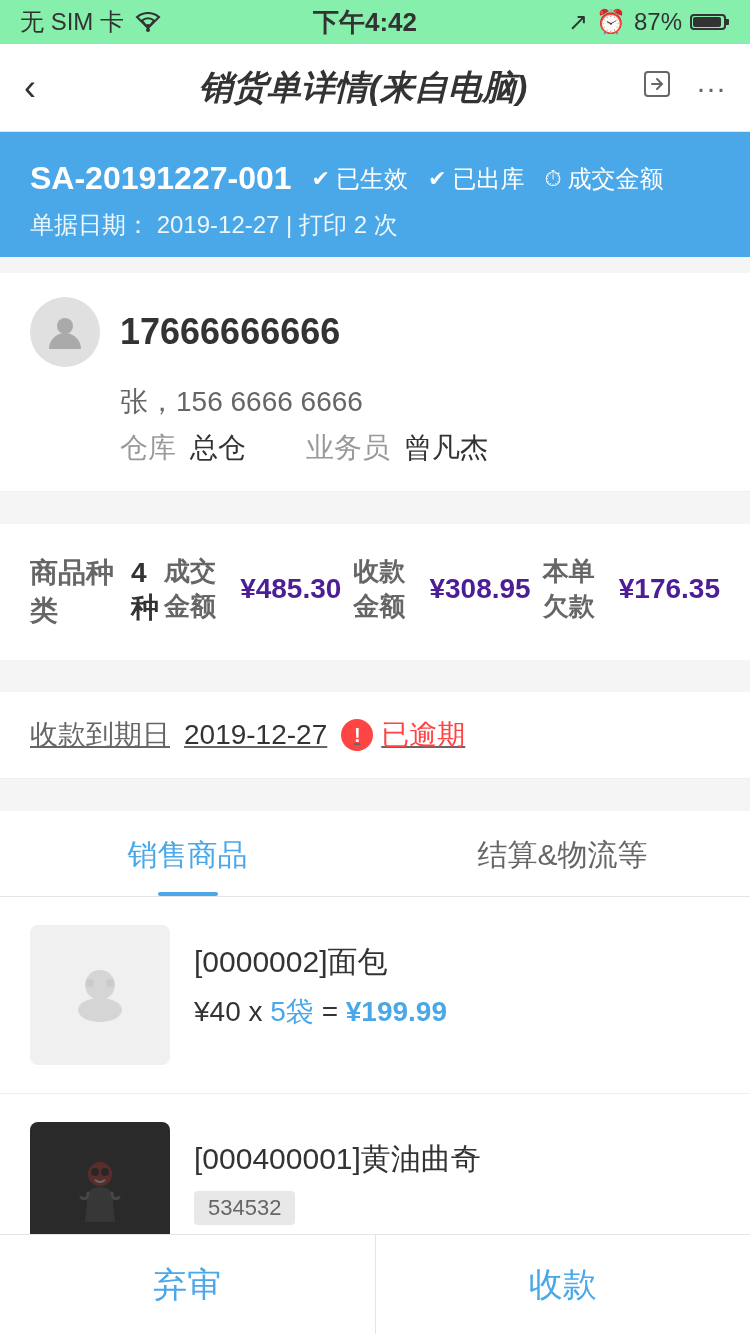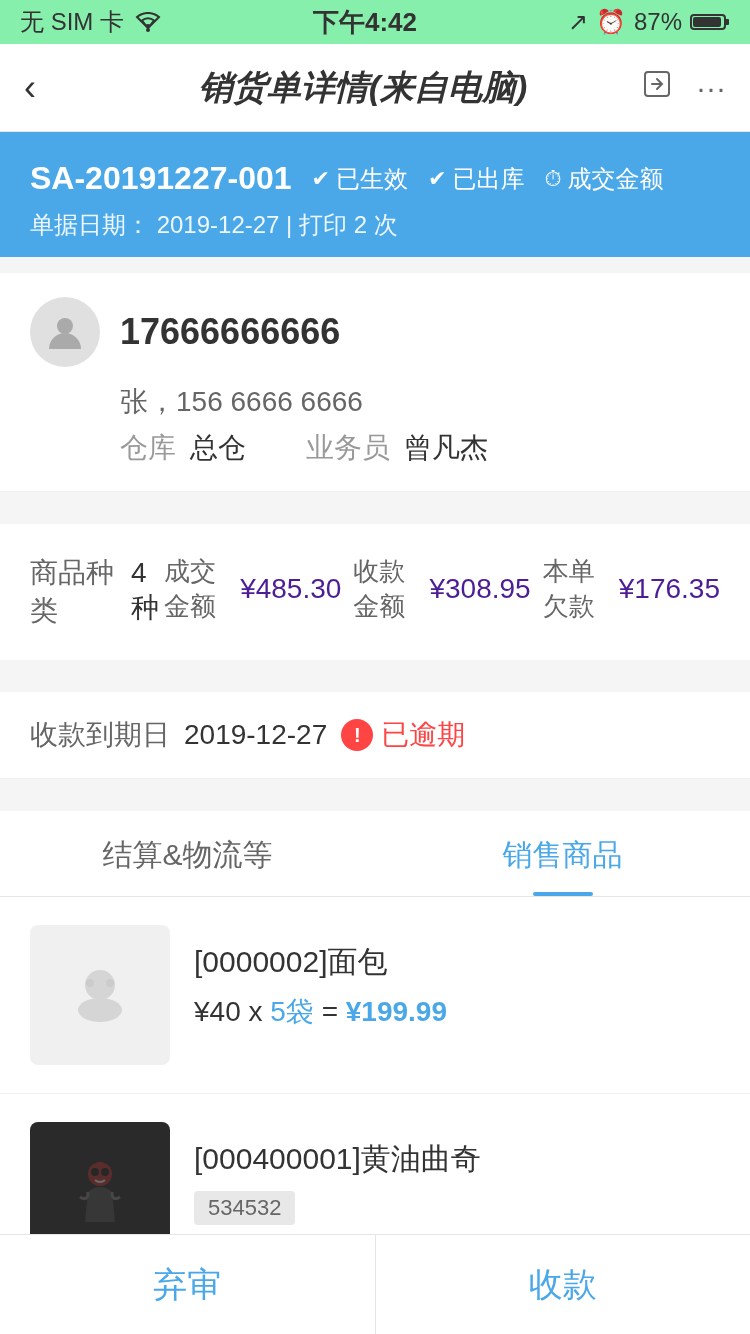--- a/index.html
+++ b/index.html
@@ -141,20 +141,21 @@
     .meta-value { color: #333; }
 
     
     .stats-section {
       background: #fff;
       padding: 30px;
       margin-top: 16px;
       display: flex;
       justify-content: space-between;
       align-items: flex-start;
+      font-weight: bold;
     }
     .stats-left {
       display: flex;
       align-items: center;
       gap: 16px;
       font-size: 28px;
       color: #666;
     }
     .stats-left-value { font-size: 28px; color: #333; }
     .stats-right {
@@ -176,20 +177,21 @@
     .due-section {
       background: #fff;
       padding: 24px 30px;
       margin-top: 16px;
       display: flex;
       align-items: center;
       gap: 14px;
       font-size: 28px;
       color: #666;
       border-bottom: 1px solid #f0f0f0;
+      text-decoration: underline;
     }
     .due-label { color: #666; }
     .due-date { color: #333; }
     .overdue-badge {
       display: flex;
       align-items: center;
       gap: 8px;
       background: transparent;
     }
     .overdue-icon {
@@ -438,25 +440,25 @@
   <span class="due-date">2019-12-27</span>
   <div class="overdue-badge">
     <div class="overdue-icon">!</div>
     <span class="overdue-text">已逾期</span>
   </div>
 </div>
 
 <div class="divider"></div>
 
 <div class="tabs-section">
+  <div class="tab active">
+    <span>销售商品</span>
+  </div>
   <div class="tab">
     <span>结算&amp;物流等</span>
-  </div>
-  <div class="tab active">
-    <span>销售商品</span>
   </div>
 </div>
 
 <div class="products-section">
 
   <div class="product-item">
     <div class="product-thumbnail">
       <svg viewBox="0 0 80 80">
         <circle cx="40" cy="30" r="15" fill="#999"></circle>
         <ellipse cx="40" cy="55" rx="22" ry="12" fill="#999"></ellipse>

